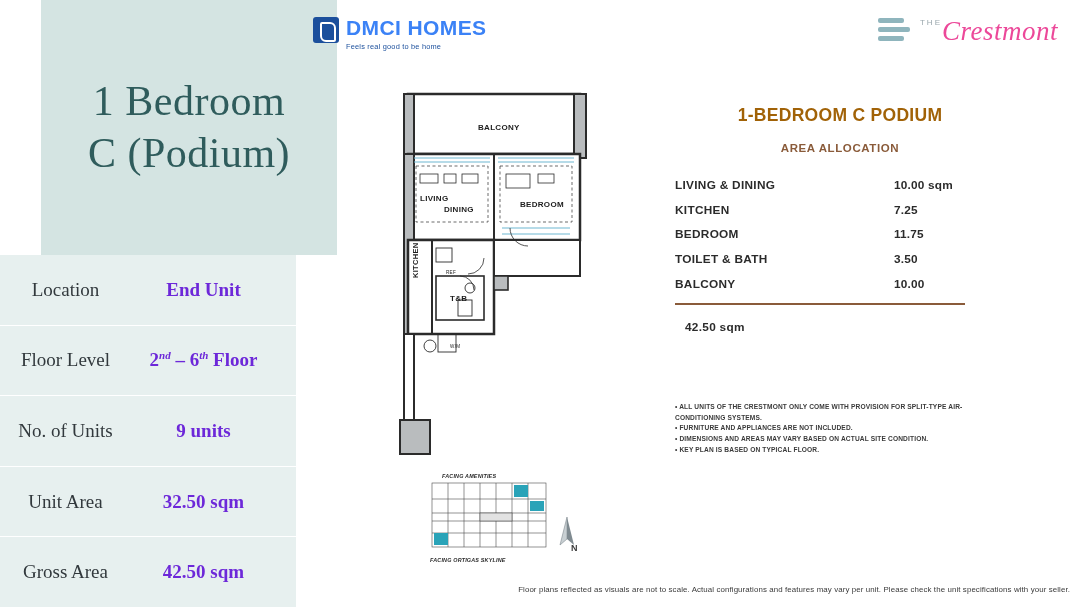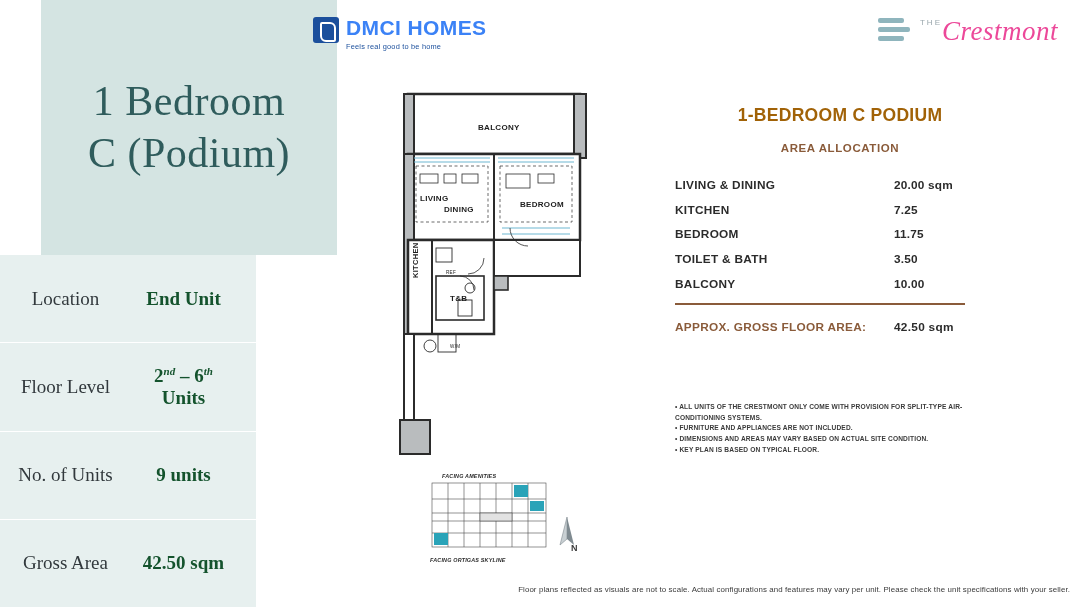--- a/index.html
+++ b/index.html
@@ -28,21 +28,21 @@
   #left-title-block .line {
     font-family: "Liberation Serif", serif;
     font-size: 42px;
     color: #2f5c5c;
     line-height: 1.22;
     letter-spacing: 0.5px;
     text-align: center;
   }
   #spec-table {
     position: absolute; left: 0; top: 255px;
-    width: 256px; height: 352px;
+    width: 296px; height: 352px;
     background: #e7f0ef;
     display: flex; flex-direction: column;
   }
   .spec-row {
     flex: 1 1 0;
     display: flex;
     align-items: center;
     border-bottom: 1px solid #ffffff;
   }
   .spec-row:last-child { border-bottom: none; }
@@ -52,21 +52,21 @@
     font-family: "Liberation Serif", serif;
     font-size: 19px;
     color: #32393d;
   }
   .spec-value {
     flex: 1;
     text-align: center;
     font-family: "Liberation Serif", serif;
     font-size: 19px;
     font-weight: bold;
-    color: #14532d;
+    color: #6d28d9;
     padding-right: 20px;
   }
   .spec-value sup { font-size: 11px; font-style: italic; }
 
   
   #dmci-logo {
     position: absolute; left: 313px; top: 17px;
     display: flex; align-items: flex-start;
   }
   #dmci-mark {
@@ -242,26 +242,30 @@
   </div>
 
   <div id="spec-table">
     <div class="spec-row">
       <div class="spec-label">Location</div>
       <div class="spec-value">End Unit</div>
     </div>
     <div class="spec-row">
       <div class="spec-label">Floor Level</div>
       <div class="spec-value">
-        <span>2</span><sup>nd</sup><span> – </span><span>6</span><sup>th</sup><span> Units</span>
+        <span>2</span><sup>nd</sup><span> – </span><span>6</span><sup>th</sup><span> Floor</span>
       </div>
     </div>
     <div class="spec-row">
       <div class="spec-label">No. of Units</div>
       <div class="spec-value">9 units</div>
+    </div>
+    <div class="spec-row">
+      <div class="spec-label">Unit Area</div>
+      <div class="spec-value">32.50 sqm</div>
     </div>
     <div class="spec-row">
       <div class="spec-label">Gross Area</div>
       <div class="spec-value">42.50 sqm</div>
     </div>
   </div>
 </div>
 
 <div id="dmci-logo">
   <div id="dmci-mark"></div>
@@ -358,21 +362,21 @@
   <div class="fp-label" id="lbl-ref">REF</div>
   <div class="fp-label" id="lbl-wm">W/M</div>
 </div>
 
 <div id="unit-heading">1-BEDROOM C PODIUM</div>
 <div id="area-allocation-heading">AREA ALLOCATION</div>
 
 <div id="area-list">
   <div class="area-row">
     <span class="area-name">LIVING &amp; DINING</span>
-    <span class="area-val">20.00 sqm</span>
+    <span class="area-val">10.00 sqm</span>
   </div>
   <div class="area-row">
     <span class="area-name">KITCHEN</span>
     <span class="area-val">7.25</span>
   </div>
   <div class="area-row">
     <span class="area-name">BEDROOM</span>
     <span class="area-val">11.75</span>
   </div>
   <div class="area-row">
@@ -381,21 +385,20 @@
   </div>
   <div class="area-row">
     <span class="area-name">BALCONY</span>
     <span class="area-val">10.00</span>
   </div>
 </div>
 
 <div id="area-divider"></div>
 
 <div id="gross-row">
-  <span>APPROX. GROSS FLOOR AREA:</span>
   <span class="gross-val">42.50 sqm</span>
 </div>
 
 <div id="notes" style="white-space: pre-line;">• ALL UNITS OF THE CRESTMONT ONLY COME WITH PROVISION FOR SPLIT-TYPE AIR-CONDITIONING SYSTEMS.
 • FURNITURE AND APPLIANCES ARE NOT INCLUDED.
 • DIMENSIONS AND AREAS MAY VARY BASED ON ACTUAL SITE CONDITION.
 • KEY PLAN IS BASED ON TYPICAL FLOOR.</div>
 
 <div id="keyplan">
   <div id="keyplan-top-label">FACING AMENITIES</div>

